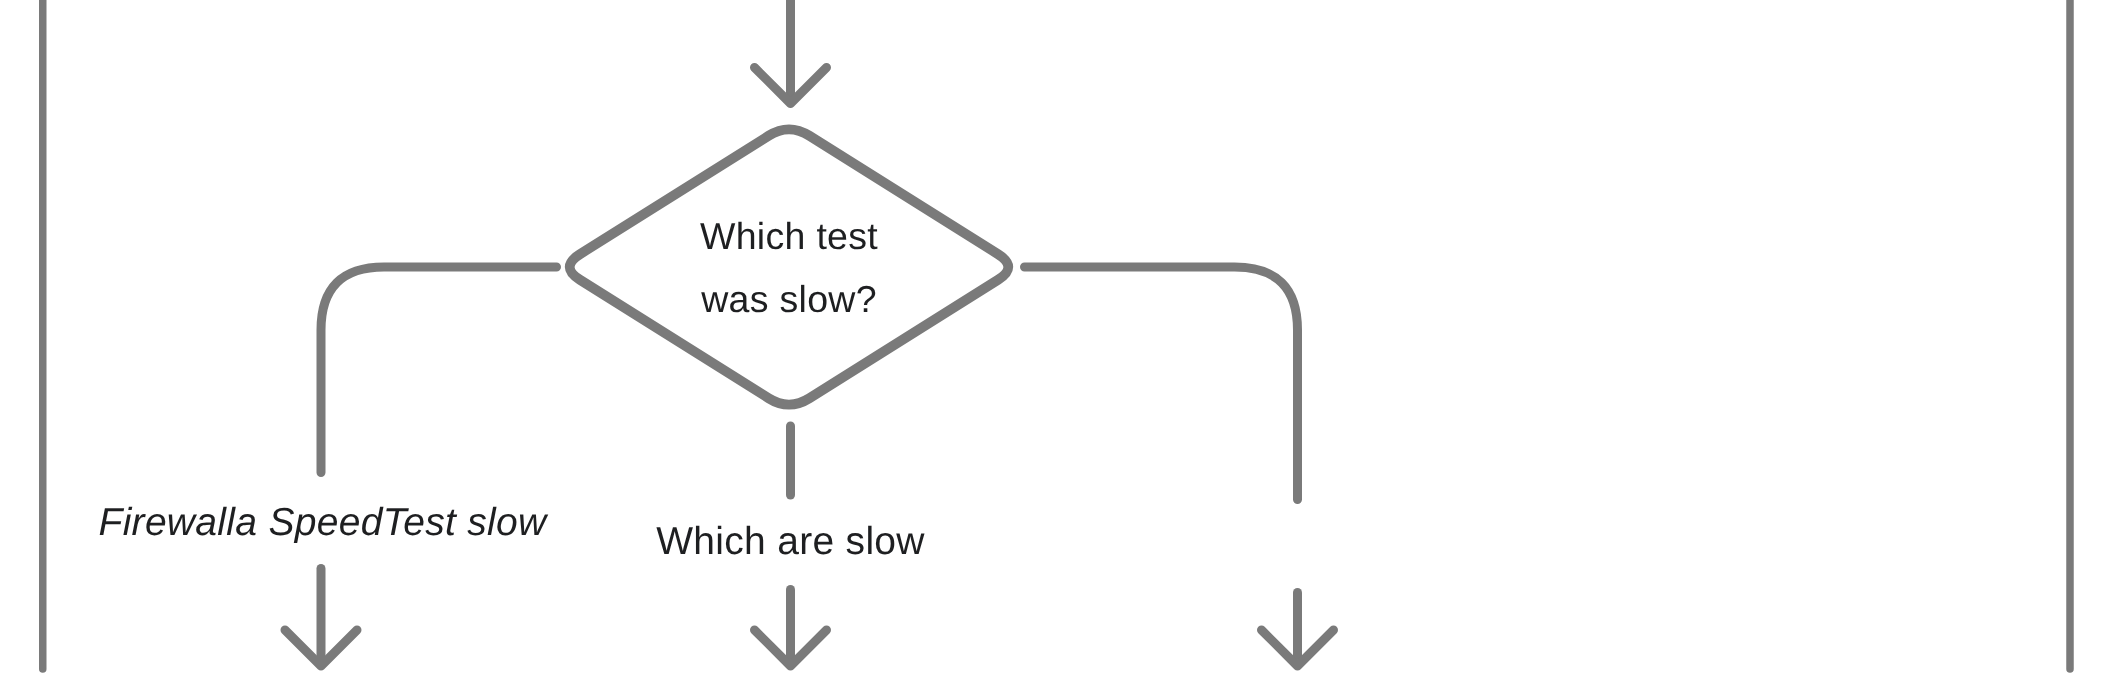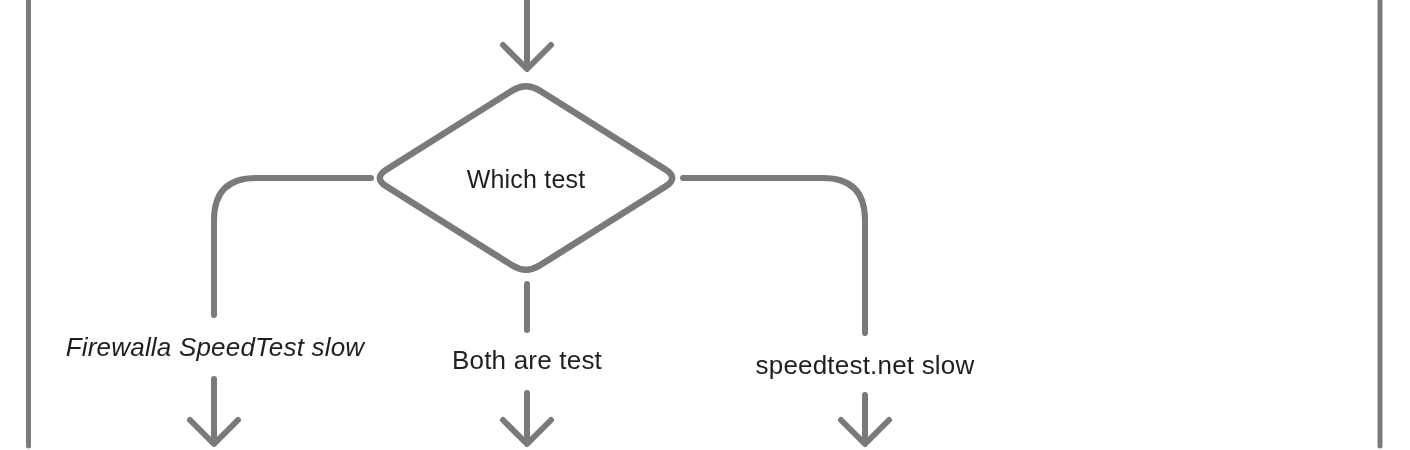--- a/index.html
+++ b/index.html
@@ -78,19 +78,19 @@
       <path d="M 527 393 L 527 437" stroke-width="6"></path>
       <path d="M 503 420 L 527 444 L 551 420" stroke-width="6"></path>
 
       <path d="M 865 395 L 865 437" stroke-width="6"></path>
       <path d="M 841 420 L 865 444 L 889 420" stroke-width="6"></path>
     </g>
   </svg>
 
   <div class="decision-text">
     <div>Which test</div>
+    <div>was slow?</div>
   </div>
 
   <div class="label label-left">Firewalla SpeedTest slow</div>
-  <div class="label label-middle">Both are test</div>
-  <div class="label label-right">speedtest.net slow</div>
+  <div class="label label-middle">Which are slow</div>
 
 </div>
 
 </body></html>

